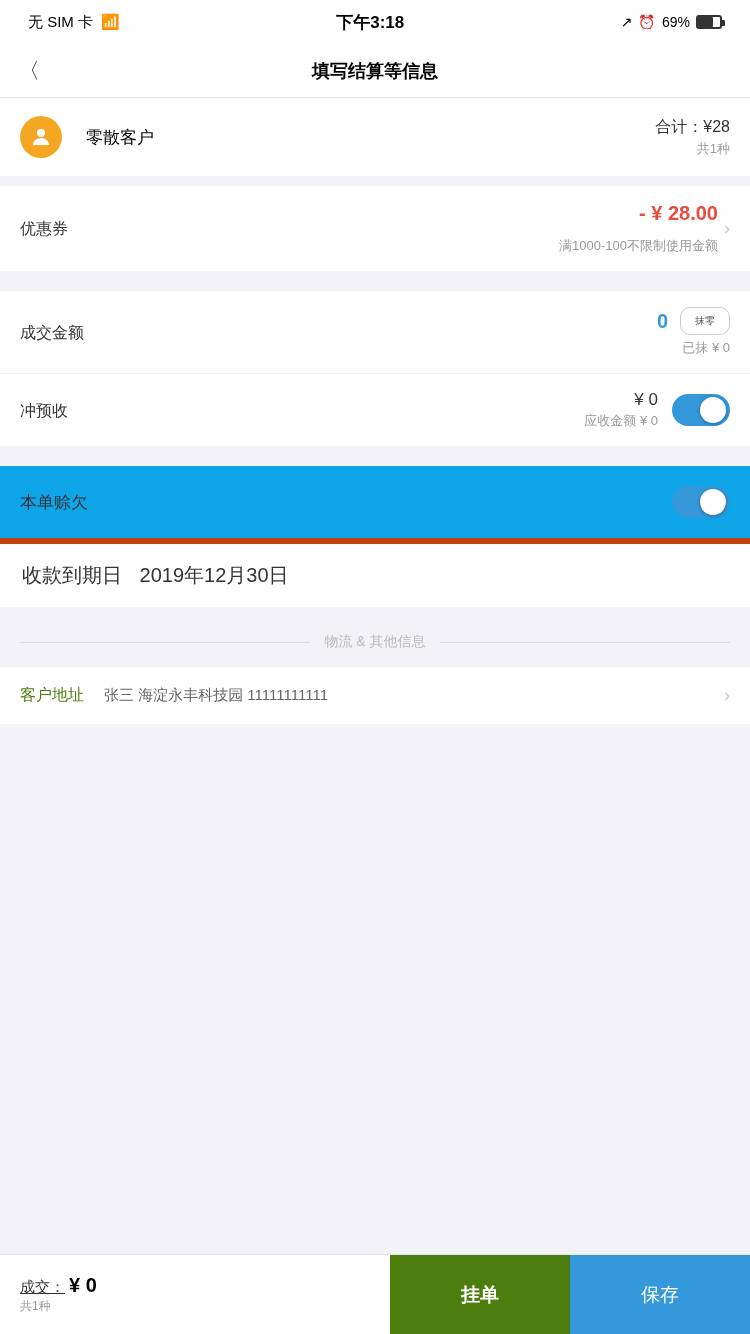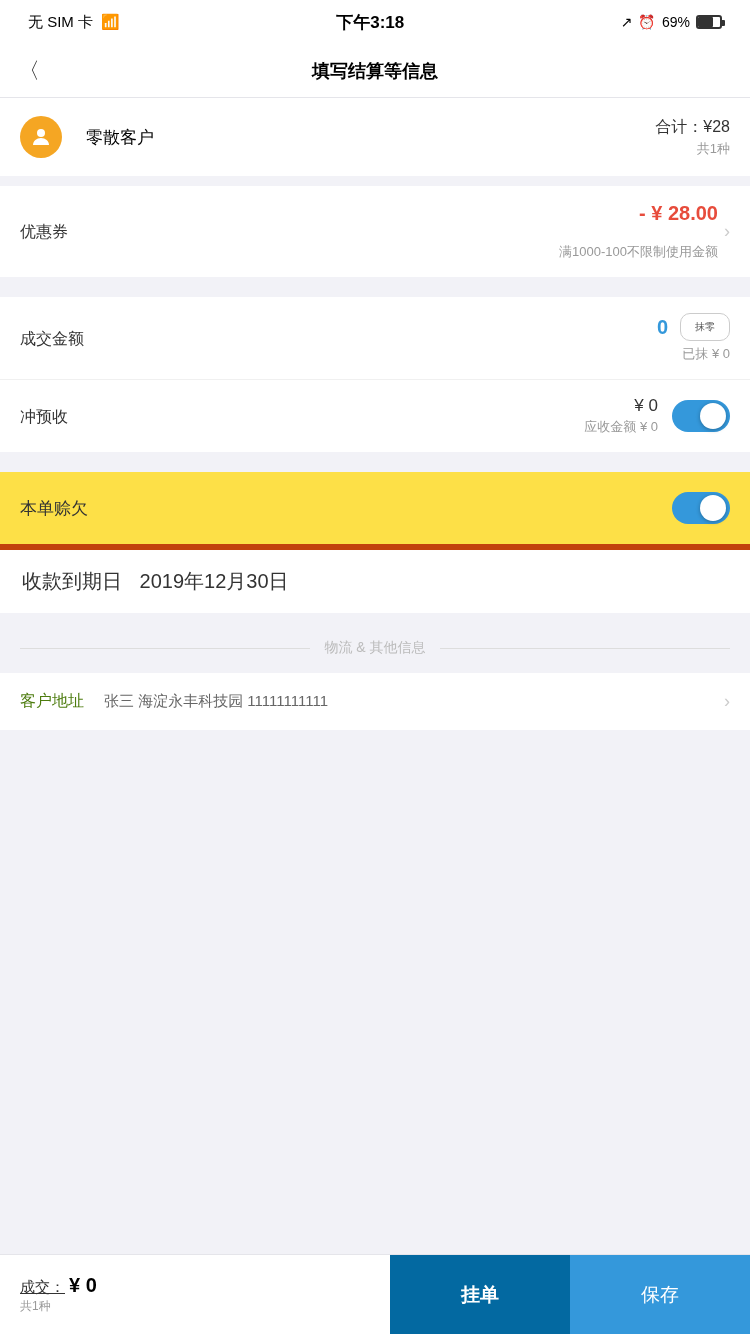--- a/index.html
+++ b/index.html
@@ -149,21 +149,21 @@
       align-items: flex-end;
     }
     .discount-amount {
       font-size: 20px;
       font-weight: 600;
       color: #e74c3c;
     }
     .discount-desc {
       font-size: 13px;
       color: #999;
-      margin-top: 18px;
+      margin-top: 12px;
     }
     .chevron-right {
       color: #ccc;
       font-size: 18px;
       margin-left: 6px;
       align-self: center;
     }
     .form-row-with-arrow {
       align-items: center;
     }
@@ -263,21 +263,21 @@
     }
 
     
     .separator-section {
       background: #f2f2f7;
       height: 10px;
     }
 
     
     .debit-section {
-      background: #fde047;
+      background: #0ea5e9;
       margin-bottom: 10px;
     }
     .debit-row {
       padding: 20px 20px;
       display: flex;
       align-items: center;
       justify-content: space-between;
     }
     .debit-label {
       font-size: 17px;
@@ -369,21 +369,21 @@
       color: #000;
     }
     .bottom-summary-count {
       font-size: 12px;
       color: #999;
       margin-top: 1px;
     }
     .bottom-btn-hold {
       width: 180px;
       height: 80px;
-      background: #0369a1;
+      background: #4d7c0f;
       display: flex;
       align-items: center;
       justify-content: center;
       font-size: 19px;
       font-weight: 600;
       color: #fff;
       cursor: pointer;
     }
     .bottom-btn-save {
       width: 180px;

